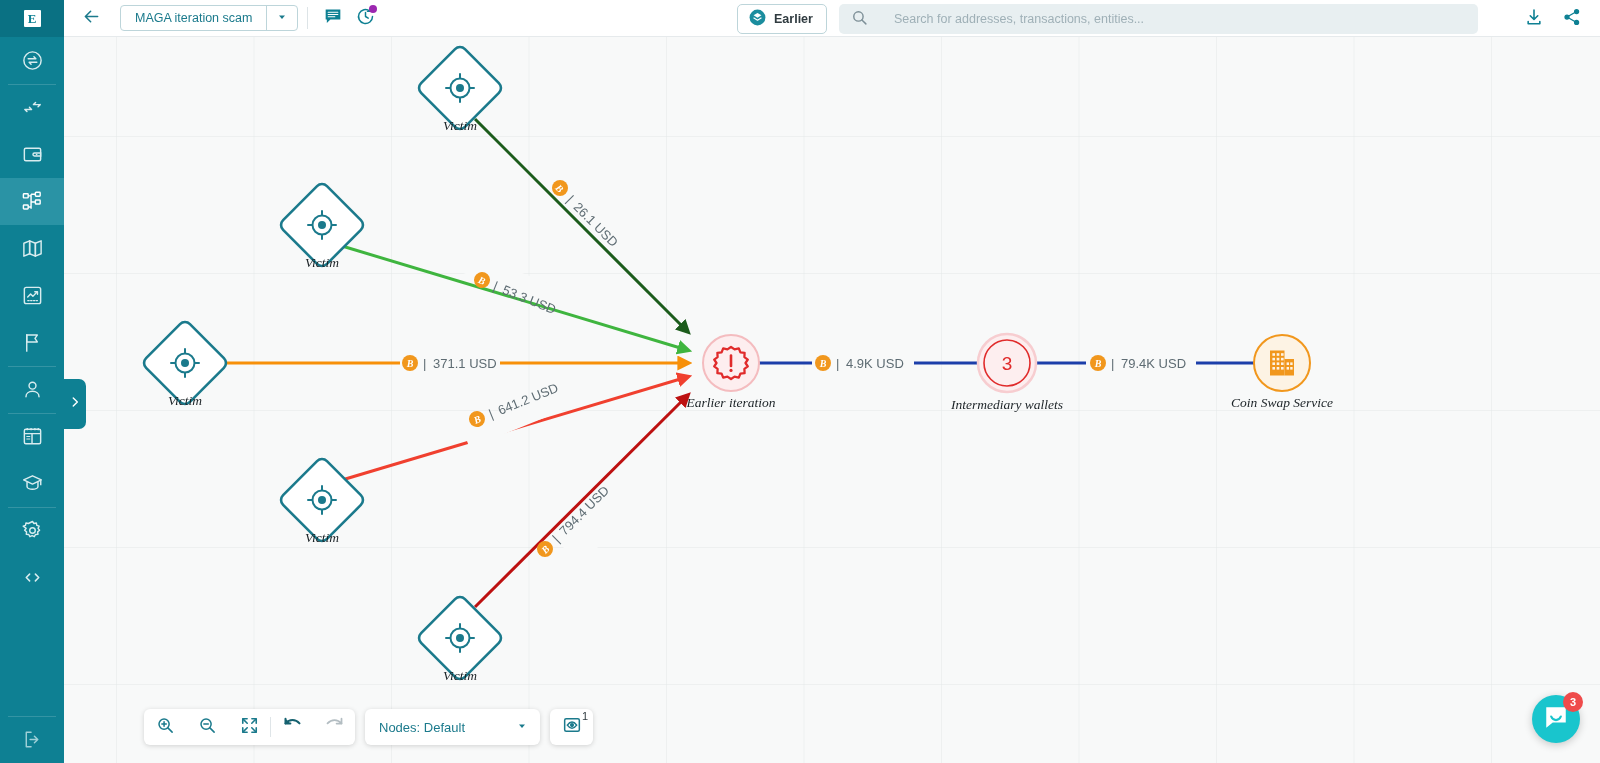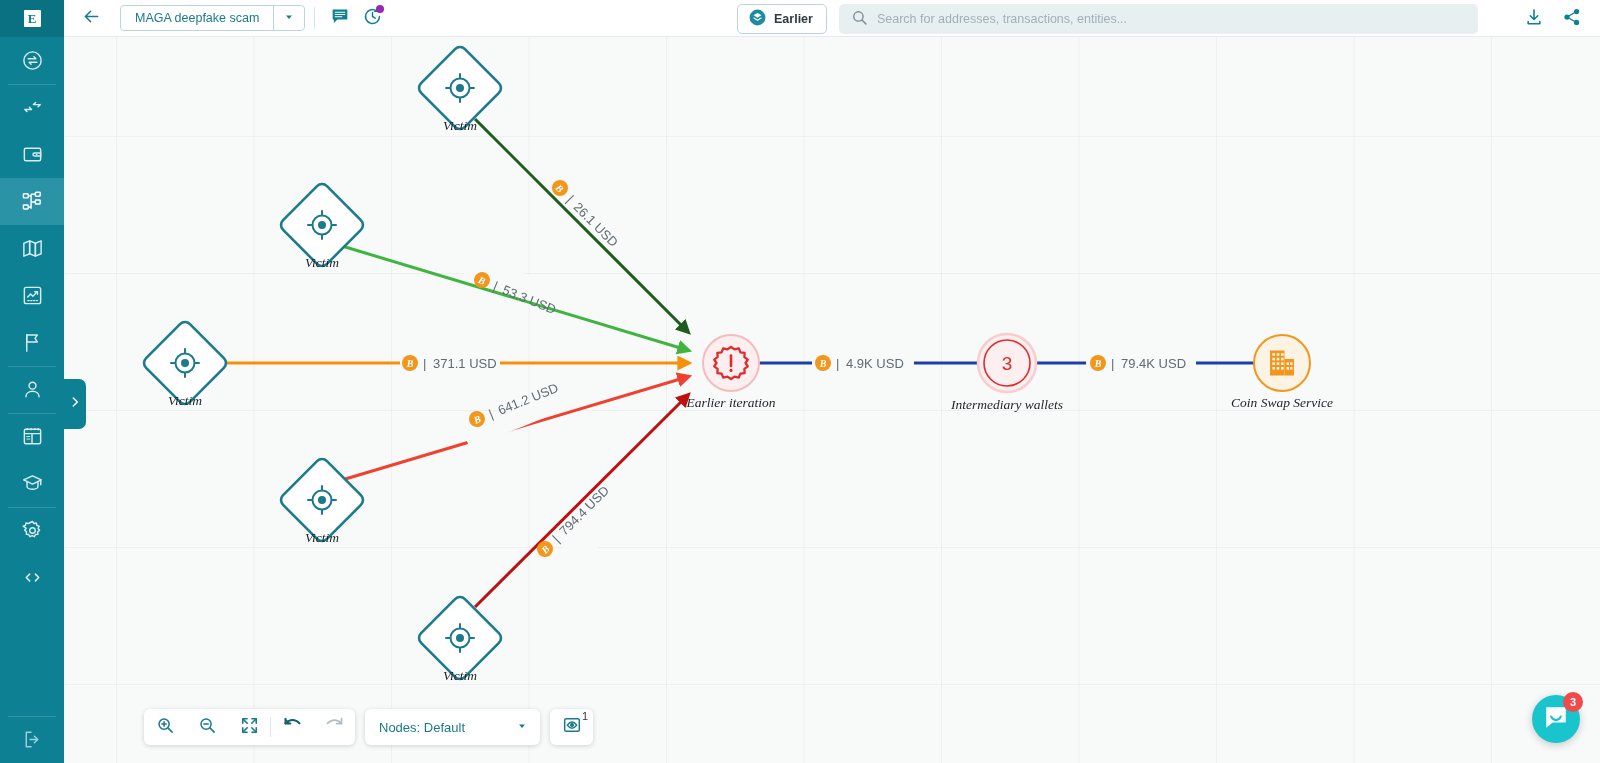--- a/index.html
+++ b/index.html
@@ -90,21 +90,21 @@
   }
   #holistic-btn {
     height: 30px; display: flex; align-items: center; gap: 7px;
     border: 1px solid #bdd5da; border-radius: 5px; background: #fff;
     padding: 0 13px 0 10px; cursor: pointer;
   }
   #holistic-btn .lbl { font-size: 12.5px; font-weight: bold; color: #303b40; }
   #search-wrap {
     margin-left: 12px; width: 639px; height: 30px;
     background: #e8eff1; border-radius: 5px;
-    display: flex; align-items: center; padding: 0 12px; gap: 9px;
+    display: flex; align-items: center; padding: 0 12px; gap: 26px;
     cursor: text;
   }
   #search-input {
     border: none; background: transparent; outline: none; flex: 1;
     font-size: 12.5px; color: #5d6d74; font-family: "Liberation Sans", sans-serif;
   }
   #search-input::placeholder { color: #9fb0b7; }
   #topbar-right {
     position: absolute; right: 12px; top: 0; height: 37px;
     display: flex; align-items: center; gap: 6px;
@@ -323,21 +323,21 @@
   <header id="topbar">
     <div class="tb-btn" id="back-btn">
       <span>
         <svg width="21" height="21" viewBox="0 0 24 24" fill="none" stroke="#1b7a8c" stroke-width="1.8" stroke-linecap="round" stroke-linejoin="round">
           <path d="M19 12H5M11 6l-6 6 6 6"></path>
         </svg>
       </span>
     </div>
 
     <div class="case-select">
-      <div class="case-name">MAGA deepfake scam</div>
+      <div class="case-name">MAGA iteration scam</div>
       <div class="case-caret">
         <span>
           <svg width="12" height="12" viewBox="0 0 24 24" fill="#1b7a8c">
             <path d="M6 9l6 7 6-7z"></path>
           </svg>
         </span>
       </div>
     </div>
 
     <div class="tb-divider"></div>

